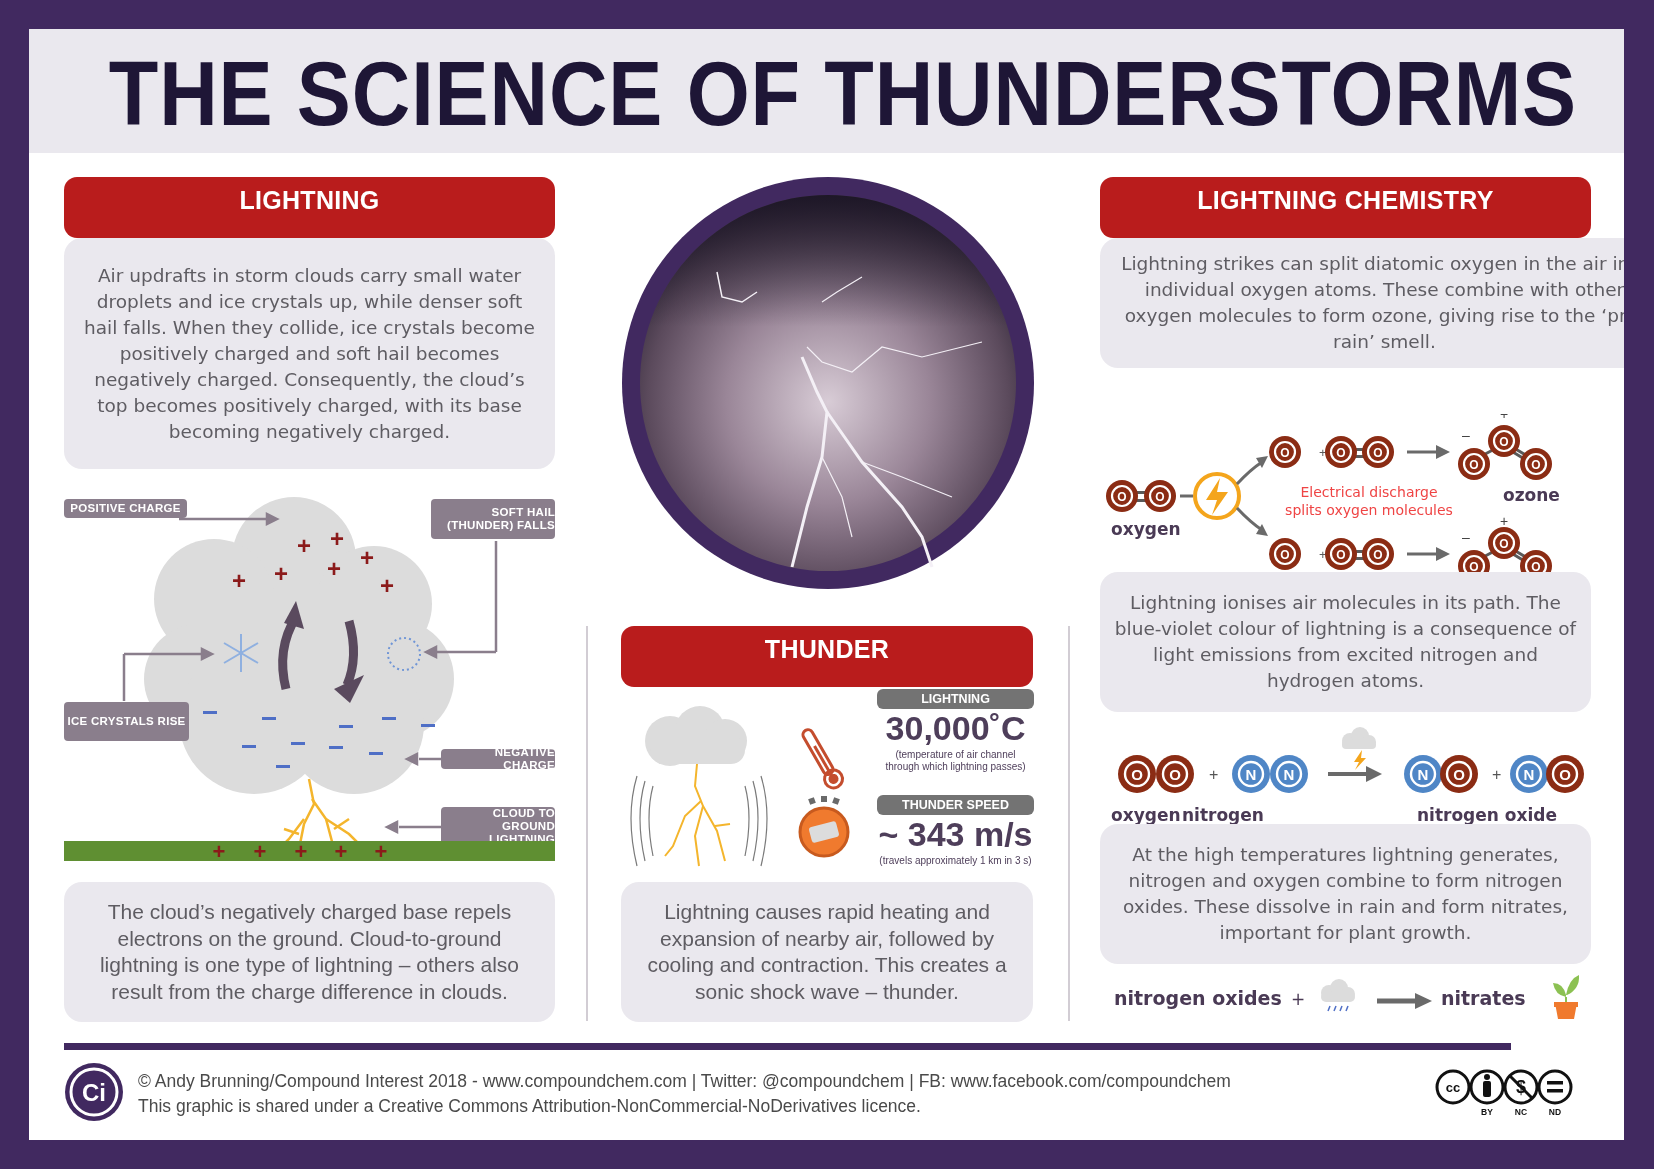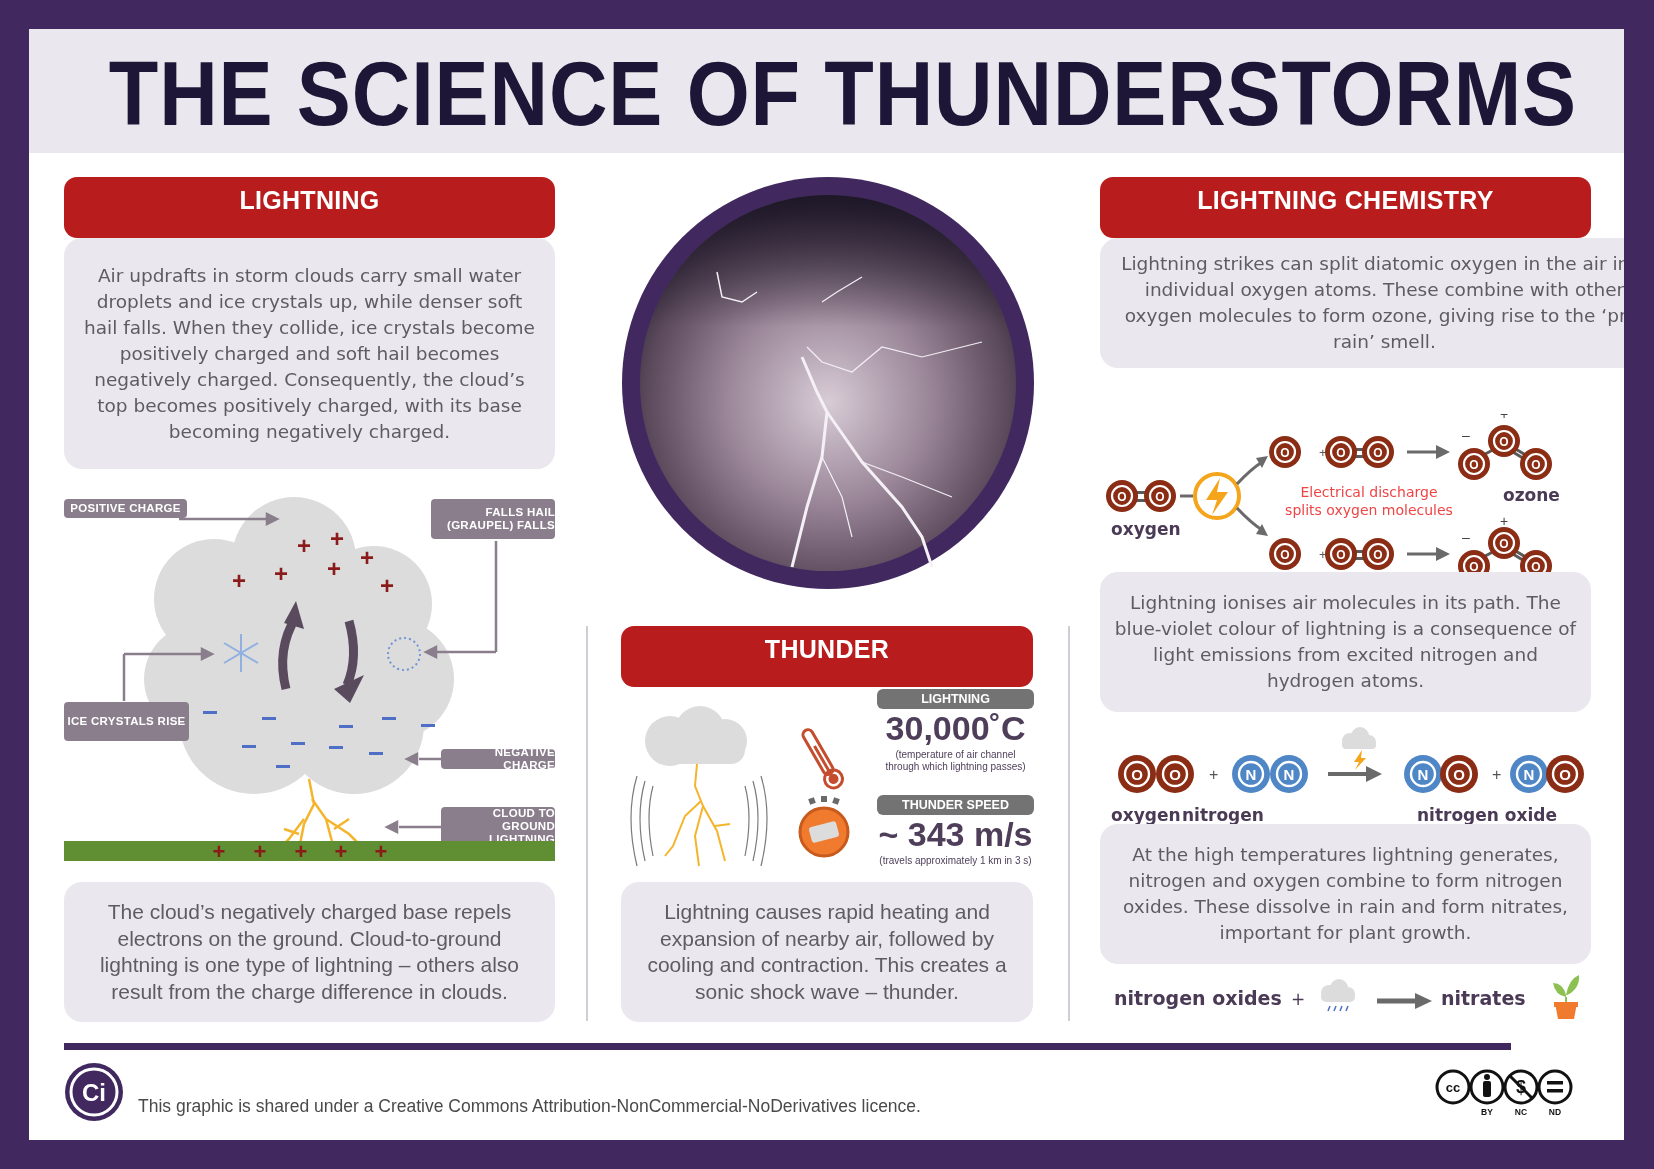--- a/index.html
+++ b/index.html
@@ -107,21 +107,21 @@
         <line x1="60" y1="165" x2="140" y2="165"></line>
         <polygon points="148,165 138,160 138,170"></polygon>
       <line x1="377" y1="270" x2="355" y2="270"></line>
         <polygon points="343,270 353,265 353,275"></polygon>
       <line x1="377" y1="338" x2="335" y2="338"></line>
         <polygon points="323,338 333,333 333,343"></polygon>
     </g>
   </svg>
 
   <div class="label" style="left:35px; top:470px; width:123px; height:19px;">POSITIVE CHARGE</div>
-  <div class="label" style="left:402px; top:470px; width:124px; height:40px;">FALLS HAIL (GRAUPEL) FALLS</div>
+  <div class="label" style="left:402px; top:470px; width:124px; height:40px;">SOFT HAIL (THUNDER) FALLS</div>
   <div class="label" style="left:35px; top:673px; width:125px; height:39px;">ICE CRYSTALS RISE</div>
   <div class="label" style="left:412px; top:720px; width:114px; height:20px;">NEGATIVE CHARGE</div>
   <div class="label" style="left:412px; top:778px; width:114px; height:38px;">CLOUD TO GROUND LIGHTNING</div>
 
   <div class="abs" style="left:35px; top:812px; width:491px; height:20px; background:#5f8f32;"></div>
   <svg class="abs" style="left:180px; top:810px;" width="200" height="24">
     <g fill="#8b1a1a" font-family="Liberation Sans, sans-serif" font-weight="bold" font-size="22" text-anchor="middle">
       <text x="10" y="20">+</text>
         <text x="51" y="20">+</text>
         <text x="92" y="20">+</text>
@@ -360,20 +360,21 @@
     <polygon points="6,30 28,30 25,46 9,46" fill="#f07a2e"></polygon>
     <rect x="5" y="29" width="24" height="5" fill="#f07a2e"></rect>
   </svg>
 
   <div class="footer-bar"></div>
   <svg class="abs" style="left:35px; top:1033px;" width="60" height="60">
     <circle cx="30" cy="30" r="29" fill="#412960"></circle>
     <circle cx="30" cy="30" r="23" fill="none" stroke="#fff" stroke-width="3"></circle>
     <text x="30" y="39" text-anchor="middle" font-family="Liberation Sans, sans-serif" font-weight="bold" font-size="24" fill="#fff">Ci</text>
   </svg>
+  <div class="footer-text" style="top:1042px;">© Andy Brunning/Compound Interest 2018 - www.compoundchem.com | Twitter: @compoundchem | FB: www.facebook.com/compoundchem</div>
   <div class="footer-text" style="top:1067px;">This graphic is shared under a Creative Commons Attribution-NonCommercial-NoDerivatives licence.</div>
 
   <svg class="cc-badge" style="left:1406px; top:1038px;" width="160" height="58">
     <g fill="#fff" stroke="#111" stroke-width="3">
       <circle cx="18" cy="20" r="16"></circle>
         <circle cx="52" cy="20" r="16"></circle>
         <circle cx="86" cy="20" r="16"></circle>
         <circle cx="120" cy="20" r="16"></circle>
     </g>
     <text x="18" y="25" text-anchor="middle" font-family="Liberation Sans, sans-serif" font-weight="bold" font-size="13" fill="#111">cc</text>

